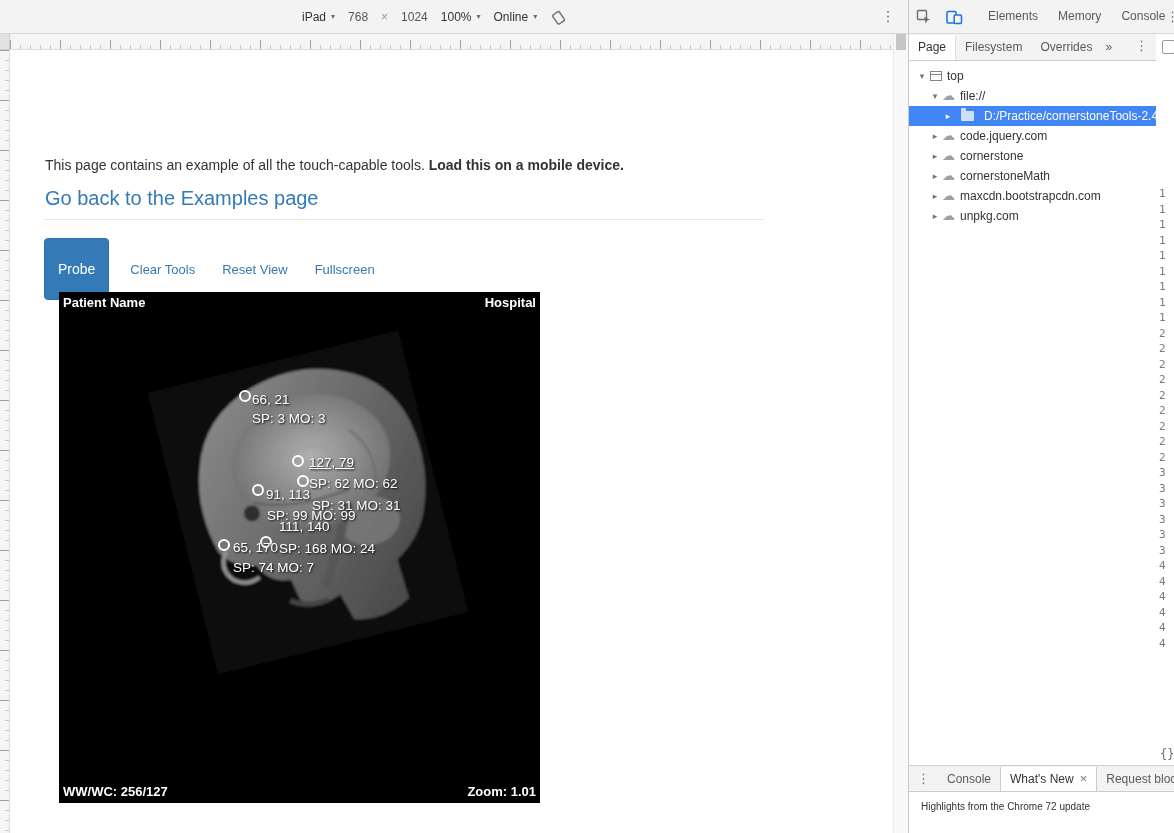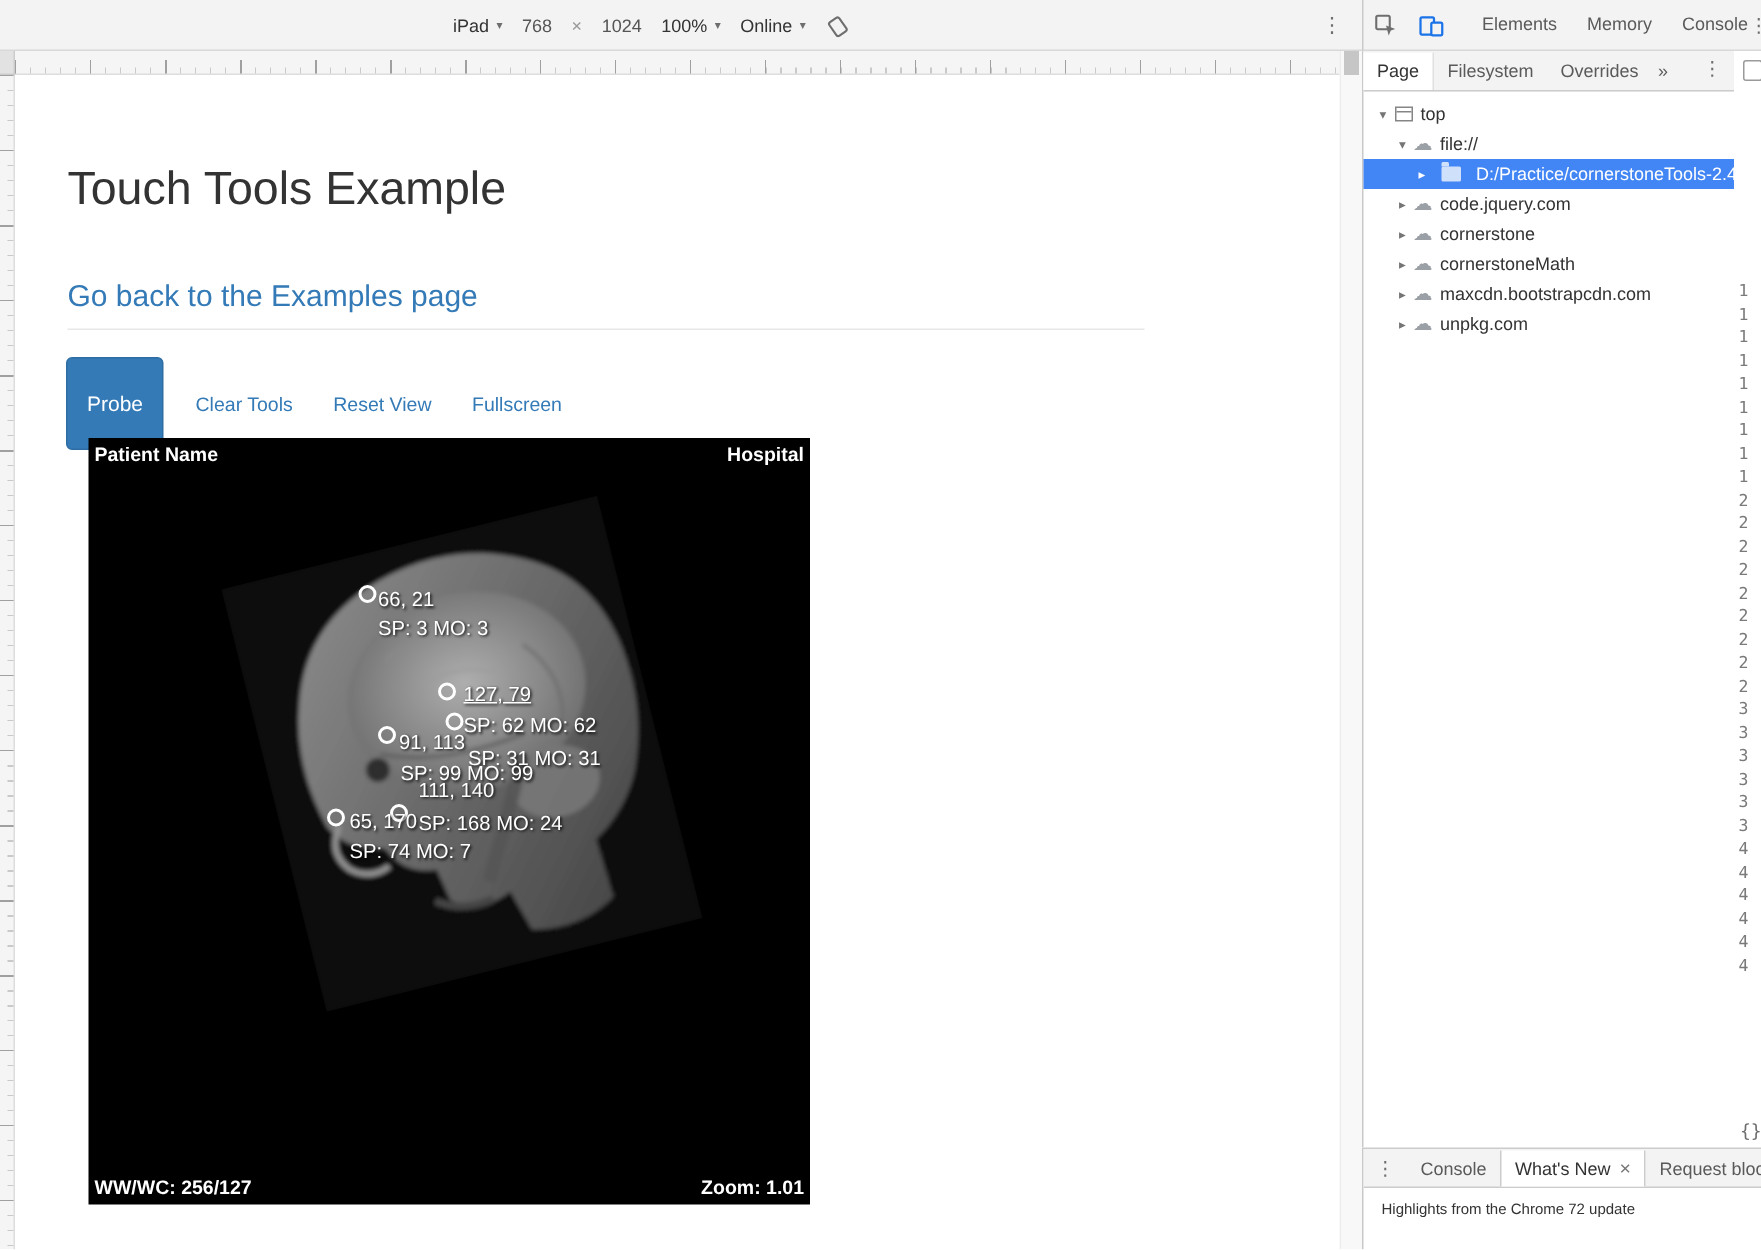--- a/index.html
+++ b/index.html
@@ -175,21 +175,21 @@
     </div>
   <div class="vruler">
       <div class="minor"></div>
       <div class="major"></div>
     </div>
   <div class="sb">
       <div class="sb-thumb"></div>
     </div>
 
   <div class="pagearea">
-    <div class="h1">Touch Tools Example</div>
+    <div class="intro"><span>This page contains an example of all the touch-capable tools. </span><span class="b">Load this on a mobile device.</span></div>
     <div class="backlink">Go back to the Examples page</div>
     <div class="hr"></div>
     <div class="btnrow">
       <button class="btn-primary">Probe</button>
       <button class="btn-link">Clear Tools</button>
       <button class="btn-link">Reset View</button>
       <button class="btn-link">Fullscreen</button>
     </div>
 
     <div class="viewer">

